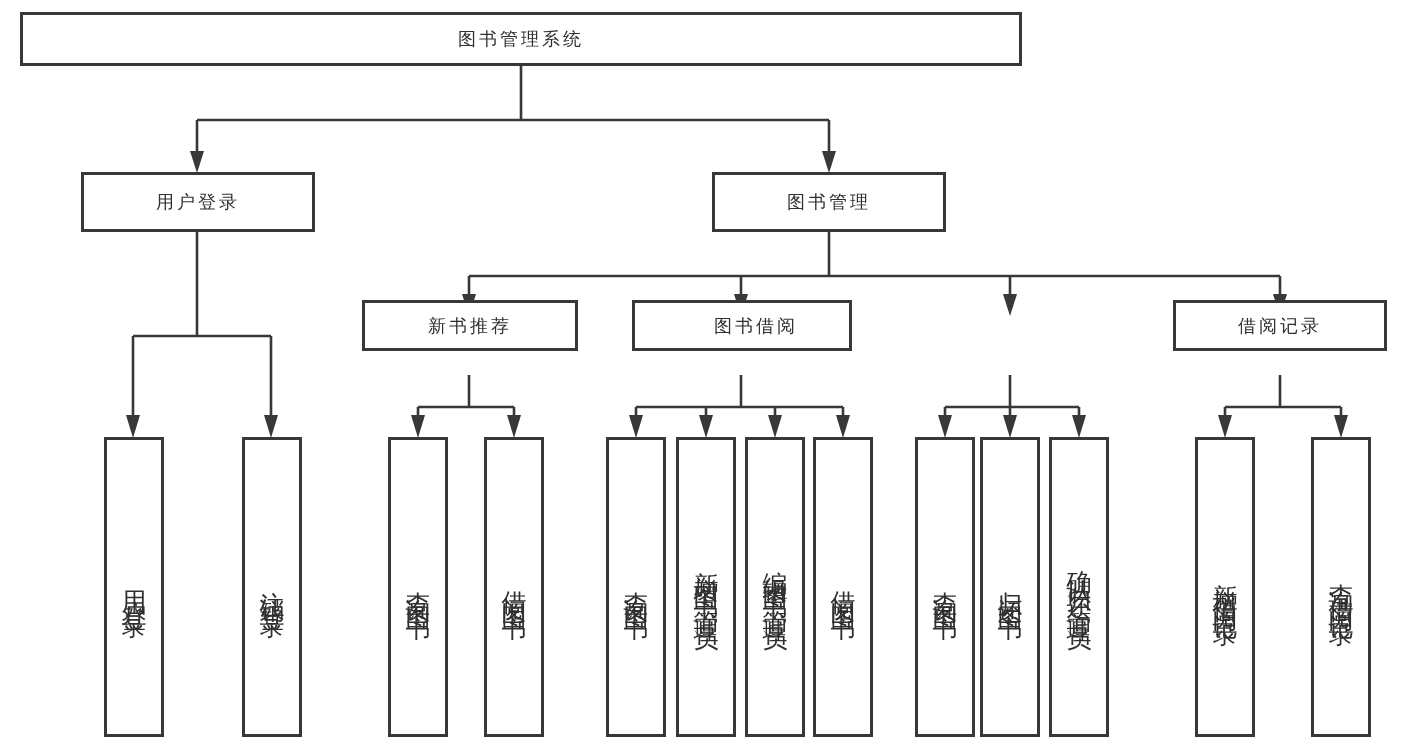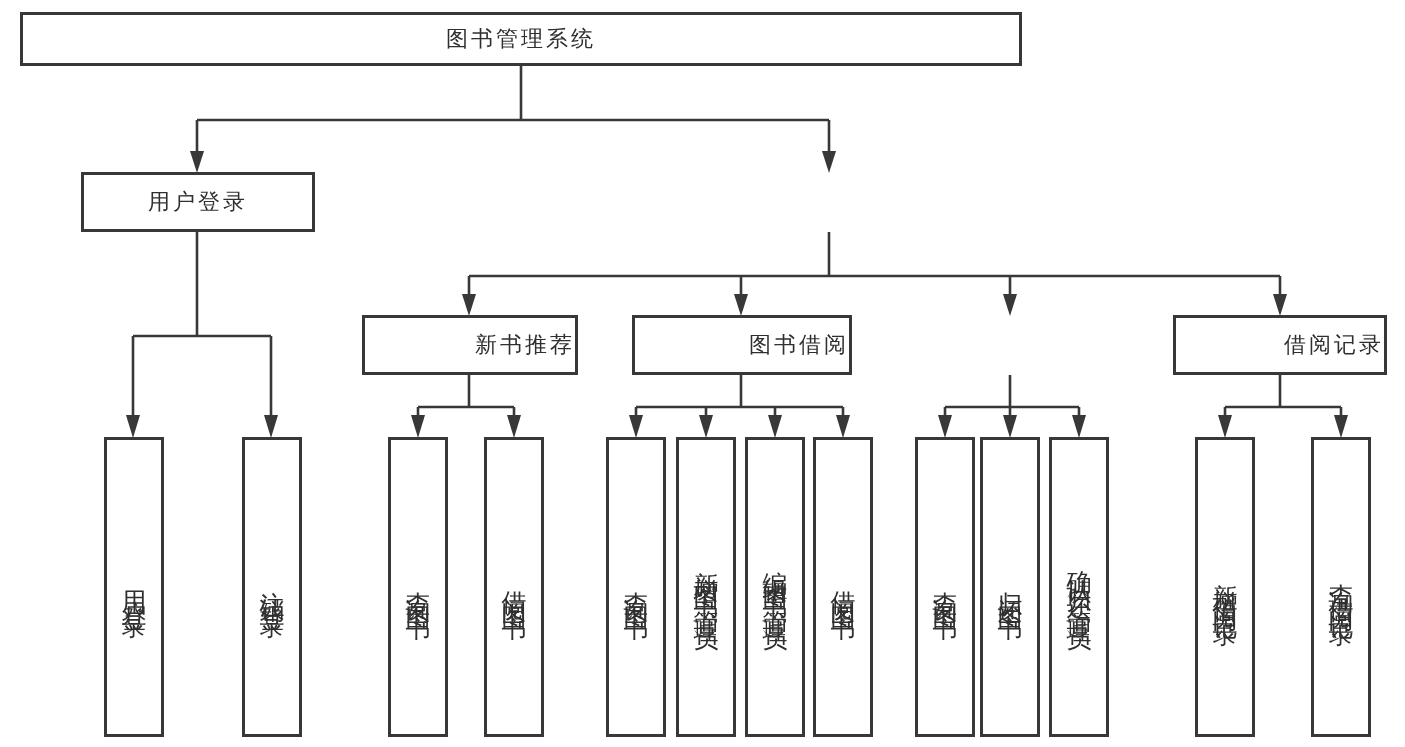--- a/index.html
+++ b/index.html
@@ -1,24 +1,24 @@
 <!DOCTYPE html>
 <html style="--wm-color: #d4d8de;"><head>
 <meta charset="utf-8">
 <style>
   html,body{margin:0;padding:0;background:#fff;}
   body{font-family:"Liberation Sans","DejaVu Sans",sans-serif;color:#2f2f2f;}
   .stage{position:relative;width:1405px;height:747px;background:#fff;overflow:hidden;}
   .wires{position:absolute;left:0;top:0;width:1405px;height:747px;pointer-events:none;}
   .node{position:absolute;box-sizing:border-box;border:3px solid #383838;background:#fff;
         display:flex;align-items:center;justify-content:center;}
-  .h-label{font-size:22px;letter-spacing:3px;white-space:nowrap;}
+  .h-label{font-size:18px;letter-spacing:3px;white-space:nowrap;}
   .root{left:20px;top:12px;width:1002px;height:54px;}
   .lvl{height:60px;top:172px;}
-  .lvl2{height:60px;top:315px;justify-content:flex-end;}
+  .lvl2{height:51px;top:300px;}
   .leaf{top:437px;width:60px;height:300px;overflow:hidden;}
   .leaf .v-label{writing-mode:vertical-rl;font-size:25px;letter-spacing:8px;line-height:1;
         white-space:nowrap;}
   .watermark{position:absolute;right:3px;bottom:5px;font-size:21px;letter-spacing:1px;
         color:var(--wm-color,#d4d8de);z-index:10;white-space:nowrap;}
 </style>
 </head>
 <body>
 
 <div class="stage">
@@ -55,20 +55,23 @@
       <polygon points="1334,415 1348,415 1341,438"></polygon>
     </g>
   </svg>
 
   <div class="node root">
     <span class="h-label">图书管理系统</span>
   </div>
 
   <div class="node lvl" style="left:81px;width:234px;">
     <span class="h-label">用户登录</span>
+  </div>
+  <div class="node lvl" style="left:712px;width:234px;">
+    <span class="h-label">图书管理</span>
   </div>
 
   <div class="node lvl2" style="left:362px;width:216px;">
     <span class="h-label">新书推荐</span>
   </div>
   <div class="node lvl2" style="left:632px;width:220px;padding-left:28px;">
     <span class="h-label">图书借阅</span>
   </div>
   <div class="node lvl2" style="left:1173px;width:214px;">
     <span class="h-label">借阅记录</span>

